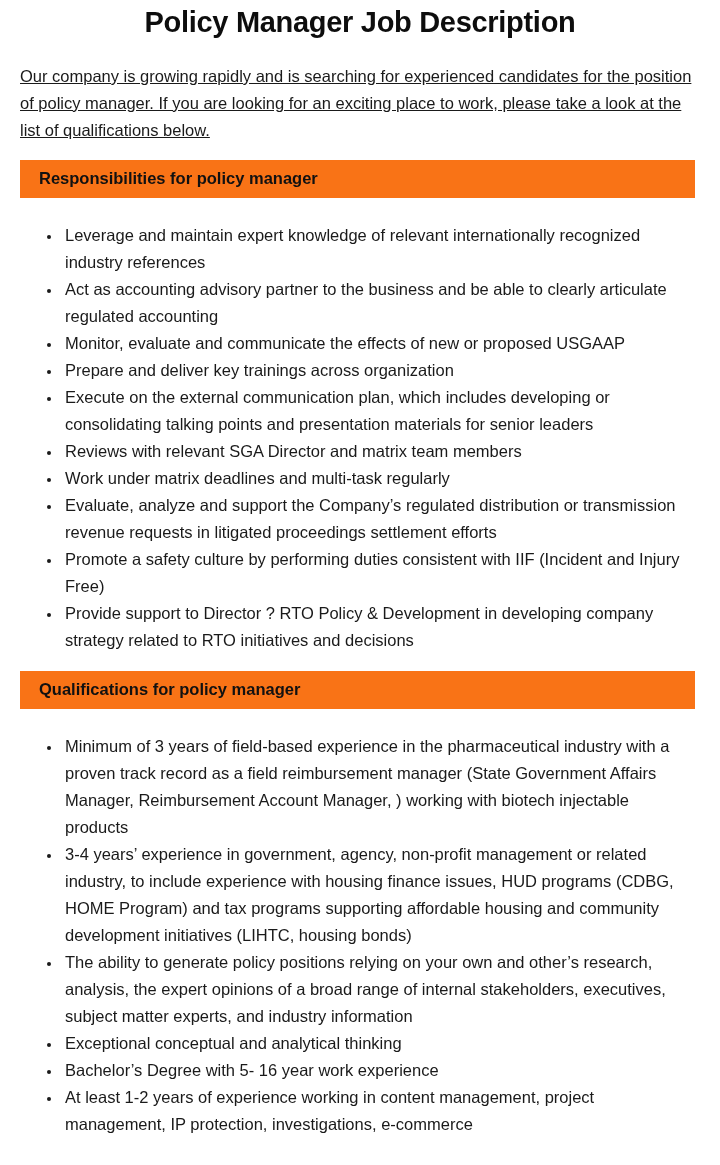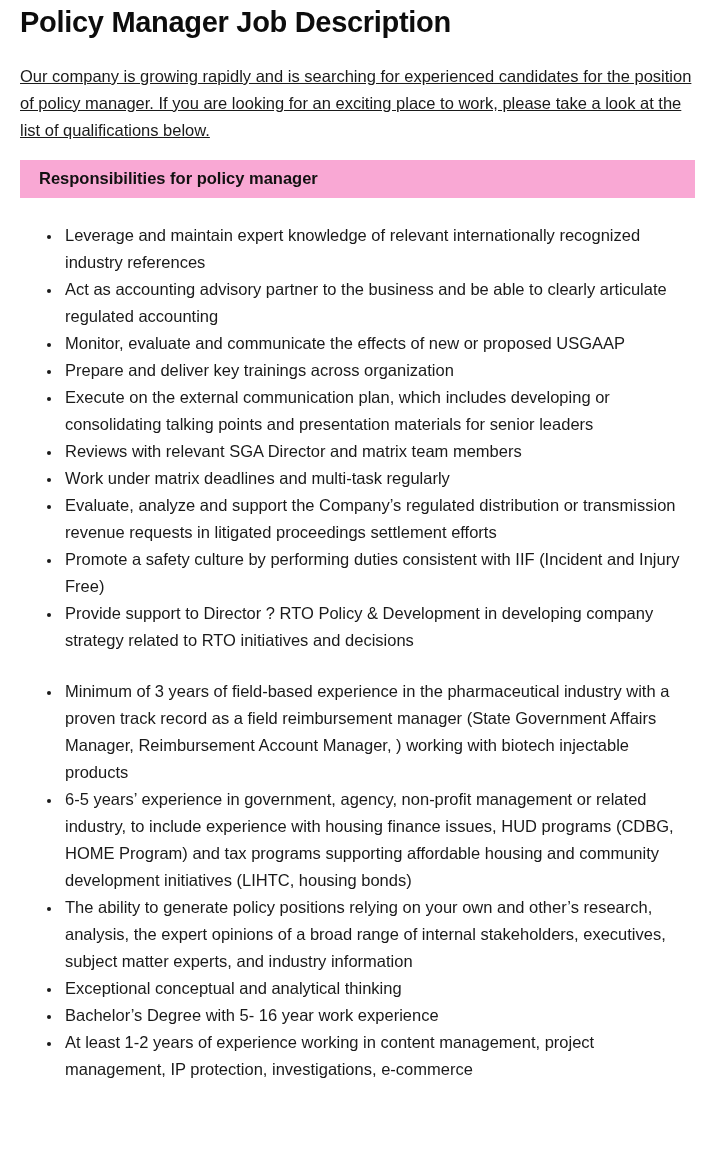--- a/index.html
+++ b/index.html
@@ -13,33 +13,33 @@
     color: #161616;
     -webkit-font-smoothing: antialiased;
   }
   .doc {
     padding: 2px 20px 30px 20px;
   }
   .doc-title {
     font-size: 29px;
     font-weight: bold;
     letter-spacing: -0.3px;
-    text-align: left;
+    text-align: center;
     margin: 4px 0 24px 0;
     color: #0d0d0d;
   }
   .intro {
     font-size: 16.5px;
     line-height: 27px;
     margin: 0 0 16px 0;
     color: #1a1a1a;
     text-decoration: underline;
   }
   .section-header {
-    background: #f9a8d4;
+    background: #f97316;
     margin: 0 5px 0 0;
     padding: 9px 19px 10px 19px;
     font-size: 16.5px;
     font-weight: bold;
     color: #111111;
   }
   .bullet-list {
     margin: 24px 12px 17px 0;
     padding: 0 0 0 42px;
     list-style: disc outside;
@@ -72,23 +72,24 @@
     <li>Monitor, evaluate and communicate the effects of new or proposed USGAAP</li>
     <li>Prepare and deliver key trainings across organization</li>
     <li>Execute on the external communication plan, which includes developing or consolidating talking points and presentation materials for senior leaders</li>
     <li>Reviews with relevant SGA Director and matrix team members</li>
     <li>Work under matrix deadlines and multi-task regularly</li>
     <li>Evaluate, analyze and support the Company’s regulated distribution or transmission revenue requests in litigated proceedings settlement efforts</li>
     <li>Promote a safety culture by performing duties consistent with IIF (Incident and Injury Free)</li>
     <li>Provide support to Director ? RTO Policy &amp; Development in developing company strategy related to RTO initiatives and decisions</li>
   </ul>
 
+  <div class="section-header">Qualifications for policy manager</div>
 
   <ul class="bullet-list">
     <li>Minimum of 3 years of field-based experience in the pharmaceutical industry with a proven track record as a field reimbursement manager (State Government Affairs Manager, Reimbursement Account Manager, ) working with biotech injectable products</li>
-    <li>6-5 years’ experience in government, agency, non-profit management or related industry, to include experience with housing finance issues, HUD programs (CDBG, HOME Program) and tax programs supporting affordable housing and community development initiatives (LIHTC, housing bonds)</li>
+    <li>3-4 years’ experience in government, agency, non-profit management or related industry, to include experience with housing finance issues, HUD programs (CDBG, HOME Program) and tax programs supporting affordable housing and community development initiatives (LIHTC, housing bonds)</li>
     <li>The ability to generate policy positions relying on your own and other’s research, analysis, the expert opinions of a broad range of internal stakeholders, executives, subject matter experts, and industry information</li>
     <li>Exceptional conceptual and analytical thinking</li>
     <li>Bachelor’s Degree with 5- 16 year work experience</li>
     <li>At least 1-2 years of experience working in content management, project management, IP protection, investigations, e-commerce</li>
   </ul>
 
 </div>
 
 </body></html>

